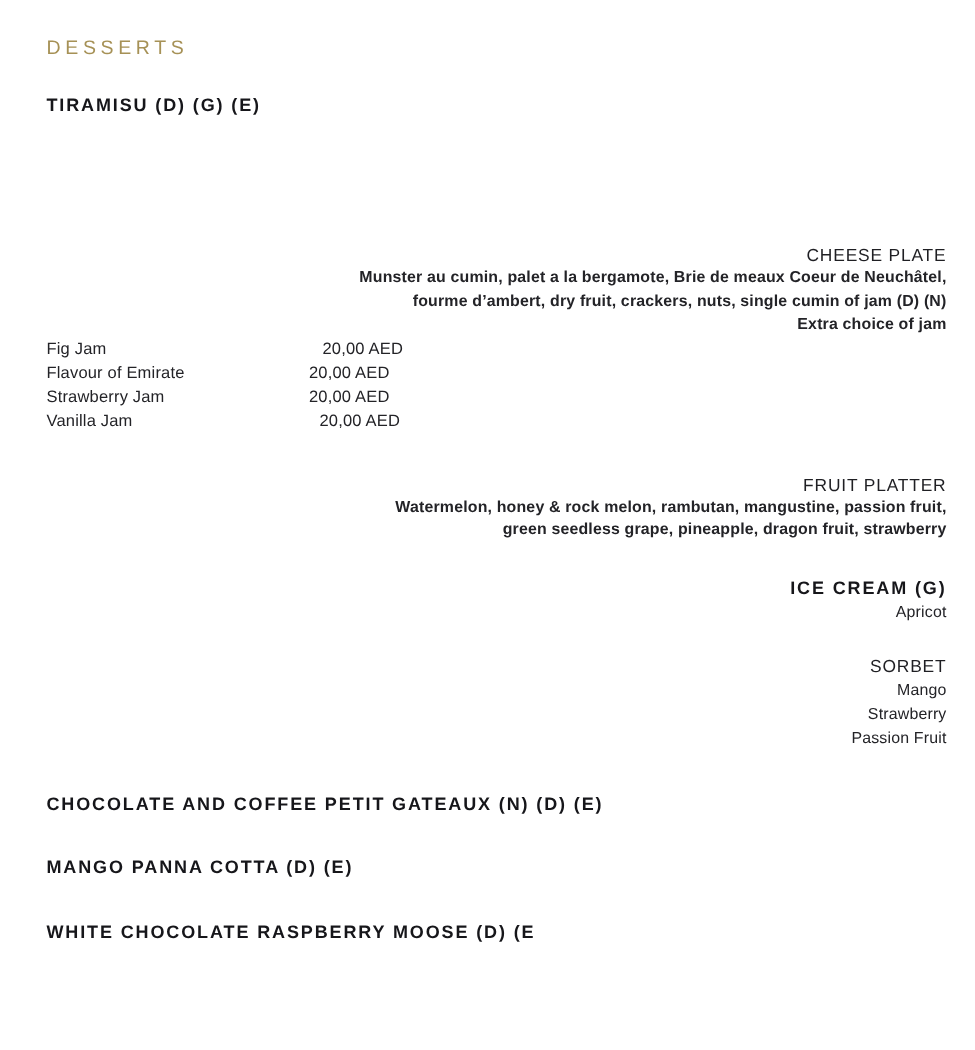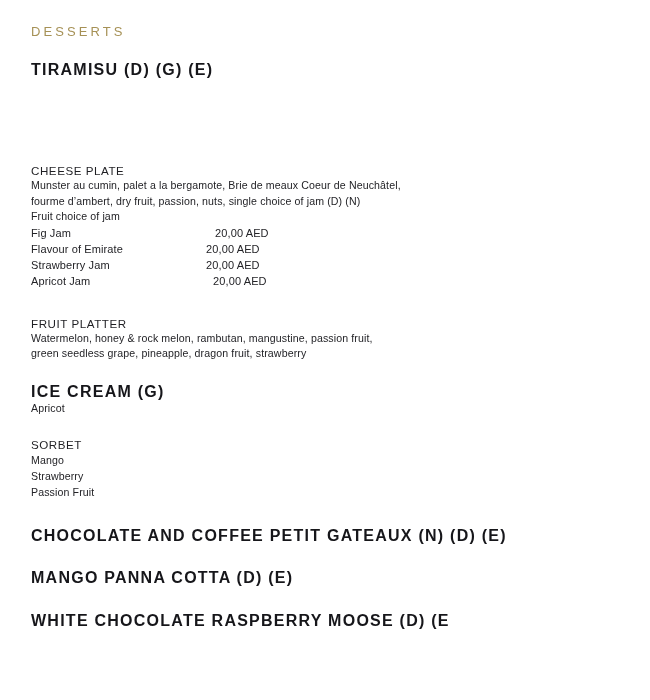--- a/index.html
+++ b/index.html
@@ -37,21 +37,21 @@
     letter-spacing: 3.1px;
     color: #a69156;
     margin: 0;
     padding-top: 24px;
     line-height: 16px;
     white-space: nowrap;
   }
 
   
   .dish-title {
-    font-size: 16px;
+    font-size: 12px;
     font-weight: bold;
     letter-spacing: 1.25px;
     color: #16161a;
     line-height: 16px;
     margin: 0;
     white-space: nowrap;
   }
 
   
   .section-title {
@@ -59,21 +59,21 @@
     font-weight: 400;
     letter-spacing: 0.55px;
     color: #1f1f23;
     line-height: 15px;
     margin: 0;
     white-space: nowrap;
   }
 
   .desc {
     font-size: 10.6px;
-    font-weight: 400;
+    font-weight: 700;
     letter-spacing: 0.12px;
     color: #232327;
     line-height: 15.6px;
     margin: 0;
     white-space: nowrap;
   }
 
   .item-line {
     font-size: 10.6px;
     font-weight: 400;
@@ -98,21 +98,21 @@
     position: absolute;
     left: 0;
     top: 0;
   }
   .price-row .p-value {
     position: absolute;
     top: 0;
   }
   .spacer-lg { height: 22px; }
 
-  .block { margin: 0; padding: 0; }
+  .block { margin: 0; padding: 0; text-align: right; }
 </style>
 </head>
 <body>
 
 <div class="menu-page">
   <div class="content">
 
     <div class="category-header">DESSERTS</div>
 
     <div class="spacer-lg"></div>
@@ -120,37 +120,37 @@
     <div class="dish-title">TIRAMISU (D) (G) (E)</div>
 
     <div style="height:41px"></div>
 
 
     <div style="height:44px"></div>
 
     <div class="block">
       <div class="section-title">CHEESE PLATE</div>
       <div class="desc">Munster au cumin, palet a la bergamote, Brie de meaux Coeur de Neuchâtel,</div>
-      <div class="desc">fourme d’ambert, dry fruit, passion, nuts, single choice of jam (D) (N)</div>
-      <div class="desc">Fruit choice of jam</div>
+      <div class="desc">fourme d’ambert, dry fruit, crackers, nuts, single cumin of jam (D) (N)</div>
+      <div class="desc">Extra choice of jam</div>
 
       <div class="price-row">
         <span class="p-name">Fig Jam</span>
         <span class="p-value" style="left:184px">20,00 AED</span>
       </div>
       <div class="price-row">
         <span class="p-name">Flavour of Emirate</span>
         <span class="p-value" style="left:175px">20,00 AED</span>
       </div>
       <div class="price-row">
         <span class="p-name">Strawberry Jam</span>
         <span class="p-value" style="left:175px">20,00 AED</span>
       </div>
       <div class="price-row">
-        <span class="p-name">Apricot Jam</span>
+        <span class="p-name">Vanilla Jam</span>
         <span class="p-value" style="left:182px">20,00 AED</span>
       </div>
     </div>
 
     <div style="height:27px"></div>
 
     <div class="block">
       <div class="section-title">FRUIT PLATTER</div>
       <div class="desc">Watermelon, honey &amp; rock melon, rambutan, mangustine, passion fruit,</div>
       <div class="desc">green seedless grape, pineapple, dragon fruit, strawberry</div>

